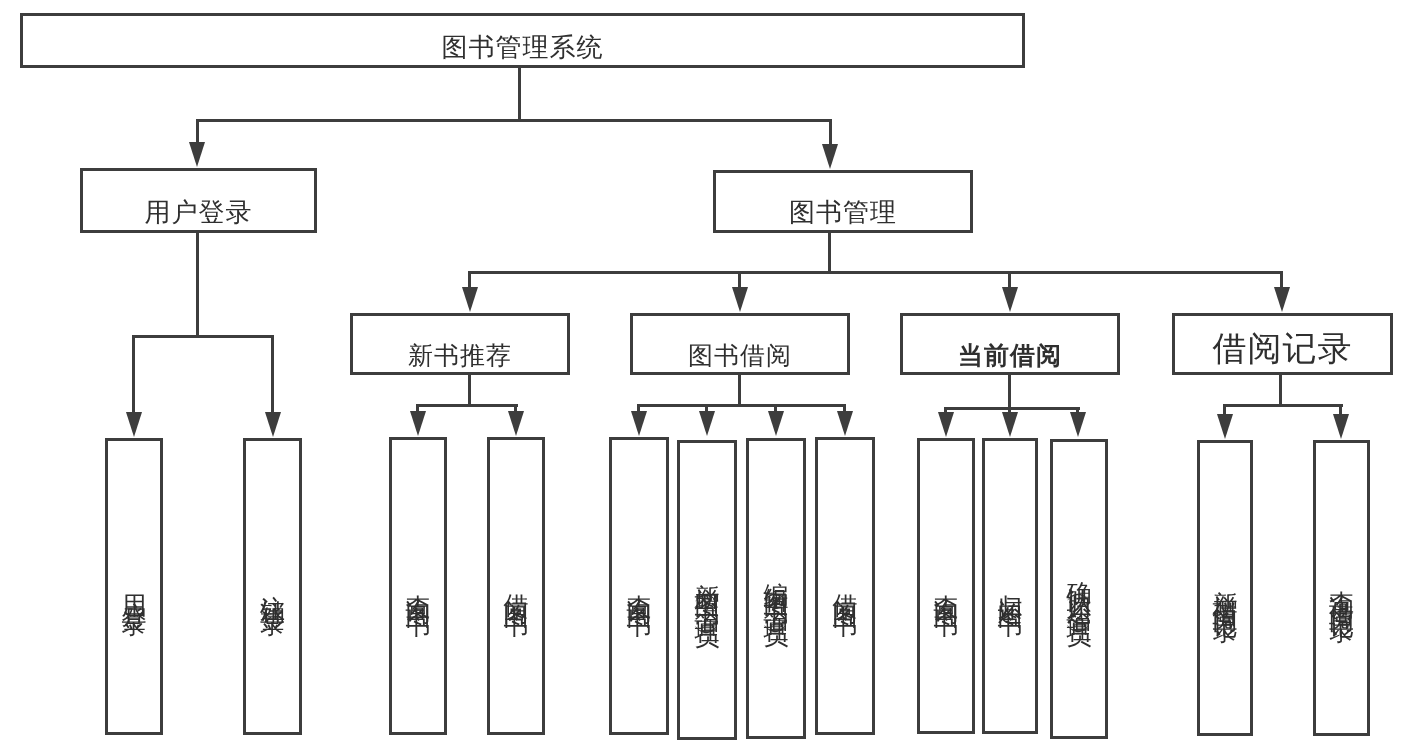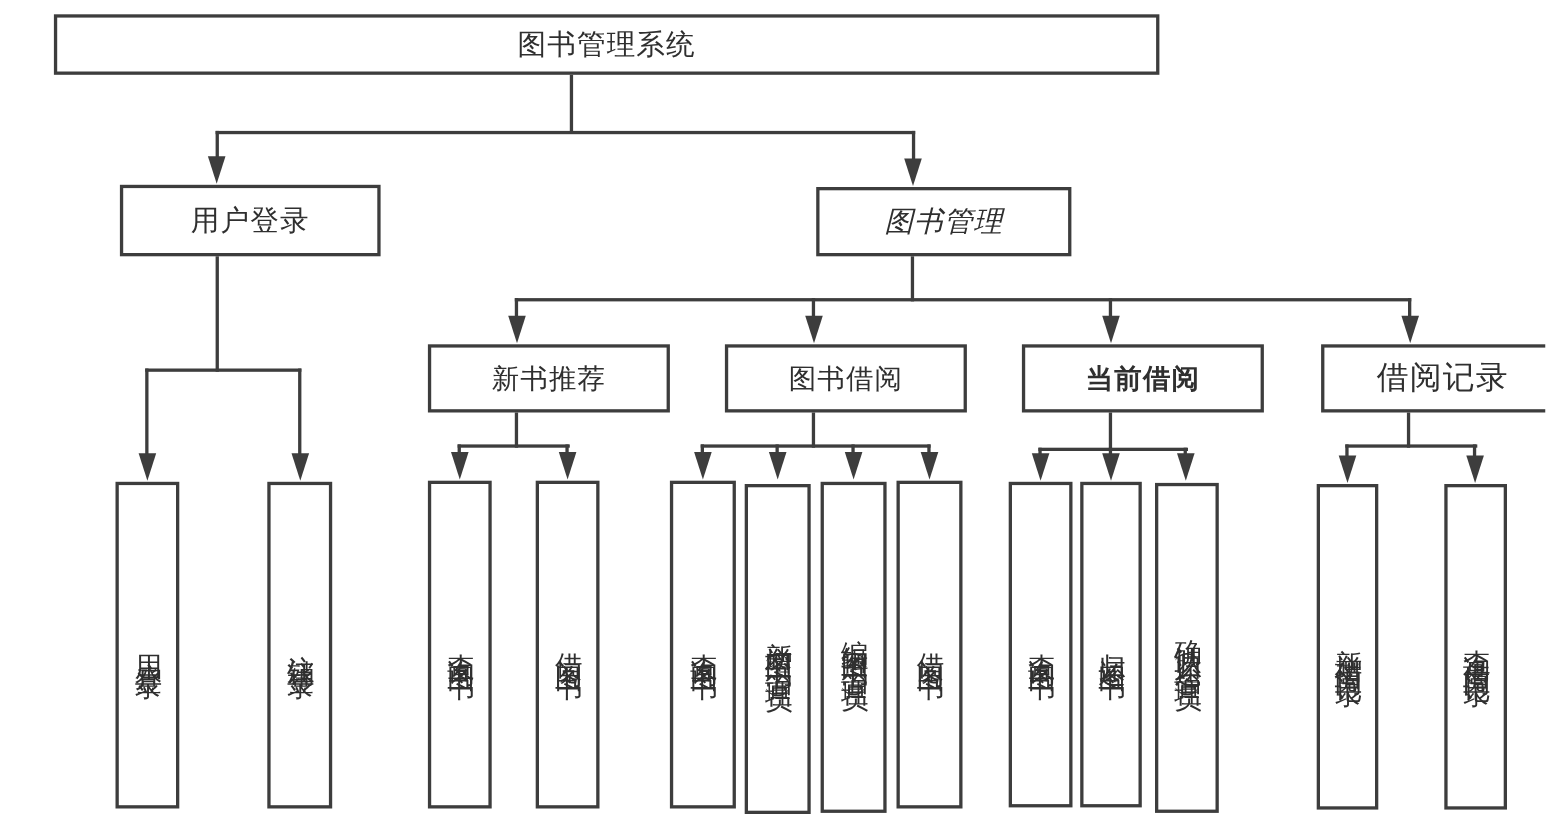--- a/index.html
+++ b/index.html
@@ -2,22 +2,22 @@
 <html><head>
 <meta charset="utf-8">
 <style>
   html,body{margin:0;padding:0;background:#ffffff;}
   #stage{
     position:relative;width:1405px;height:747px;background:#ffffff;overflow:hidden;
     font-family:"Liberation Sans","DejaVu Sans",sans-serif;color:#2f2f2f;
   }
   .box{
     position:absolute;box-sizing:border-box;border:3px solid #3d3d3d;background:#ffffff;
-    display:flex;align-items:center;justify-content:center;
-    font-size:26px;letter-spacing:1px;white-space:nowrap;margin-left:29px;
+    display:flex;align-items:flex-end;justify-content:center;
+    font-size:26px;letter-spacing:1px;white-space:nowrap;
   }
   .vbox{
     position:absolute;box-sizing:border-box;border:3px solid #3d3d3d;background:#ffffff;
     display:flex;align-items:center;justify-content:center;
   }
   .vbox span{
     writing-mode:vertical-rl;text-orientation:mixed;
     font-size:25px;letter-spacing:6px;line-height:1;white-space:nowrap;
   }
   .vline{position:absolute;width:3px;background:#3d3d3d;}
@@ -44,21 +44,21 @@
   <div class="vline" style="left:518px;top:68px;height:53px;"></div>
   <div class="hline" style="left:196px;top:119px;width:636px;"></div>
   <div class="vline" style="left:196px;top:119px;height:27px;"></div>
   <div class="arrow" style="left:189px;top:142px;"></div>
   <div class="vline" style="left:829px;top:119px;height:27px;"></div>
   <div class="arrow" style="left:822px;top:144px;"></div>
 
   <div class="box" style="left:80px;top:168px;width:237px;height:65px;">
     <span>用户登录</span>
   </div>
-  <div class="box" style="left:713px;top:170px;width:232px;height:63px;font-style:italic;">
+  <div class="box" style="left:713px;top:170px;width:260px;height:63px;">
     <span>图书管理</span>
   </div>
 
   <div class="vline" style="left:196px;top:233px;height:105px;"></div>
   <div class="hline" style="left:132px;top:335px;width:142px;"></div>
   <div class="vline" style="left:132px;top:335px;height:79px;"></div>
   <div class="arrow" style="left:126px;top:412px;"></div>
   <div class="vline" style="left:271px;top:335px;height:79px;"></div>
   <div class="arrow" style="left:265px;top:412px;"></div>
 
@@ -66,30 +66,30 @@
   <div class="hline" style="left:468px;top:271px;width:815px;"></div>
   <div class="vline" style="left:468px;top:271px;height:18px;"></div>
   <div class="arrow" style="left:462px;top:287px;"></div>
   <div class="vline" style="left:738px;top:271px;height:18px;"></div>
   <div class="arrow" style="left:732px;top:287px;"></div>
   <div class="vline" style="left:1008px;top:271px;height:18px;"></div>
   <div class="arrow" style="left:1002px;top:287px;"></div>
   <div class="vline" style="left:1280px;top:271px;height:18px;"></div>
   <div class="arrow" style="left:1274px;top:287px;"></div>
 
-  <div class="box" style="left:360px;top:313px;width:220px;height:62px;font-size:25px;">
+  <div class="box" style="left:350px;top:313px;width:220px;height:62px;font-size:25px;">
     <span>新书推荐</span>
   </div>
   <div class="box" style="left:630px;top:313px;width:220px;height:62px;font-size:25px;">
     <span>图书借阅</span>
   </div>
   <div class="box" style="left:900px;top:313px;width:220px;height:62px;font-size:25px;font-weight:bold;">
     <span>当前借阅</span>
   </div>
-  <div class="box" style="left:1172px;top:313px;width:221px;height:62px;font-size:29px;">
+  <div class="box" style="left:1172px;top:313px;width:221px;height:62px;font-size:34px;">
     <span>借阅记录</span>
   </div>
 
   <div class="vline" style="left:468px;top:375px;height:32px;"></div>
   <div class="hline" style="left:416px;top:404px;width:102px;"></div>
   <div class="vline" style="left:416px;top:404px;height:10px;"></div>
   <div class="arrow" style="left:410px;top:411px;"></div>
   <div class="vline" style="left:514px;top:404px;height:10px;"></div>
   <div class="arrow" style="left:508px;top:411px;"></div>
 

